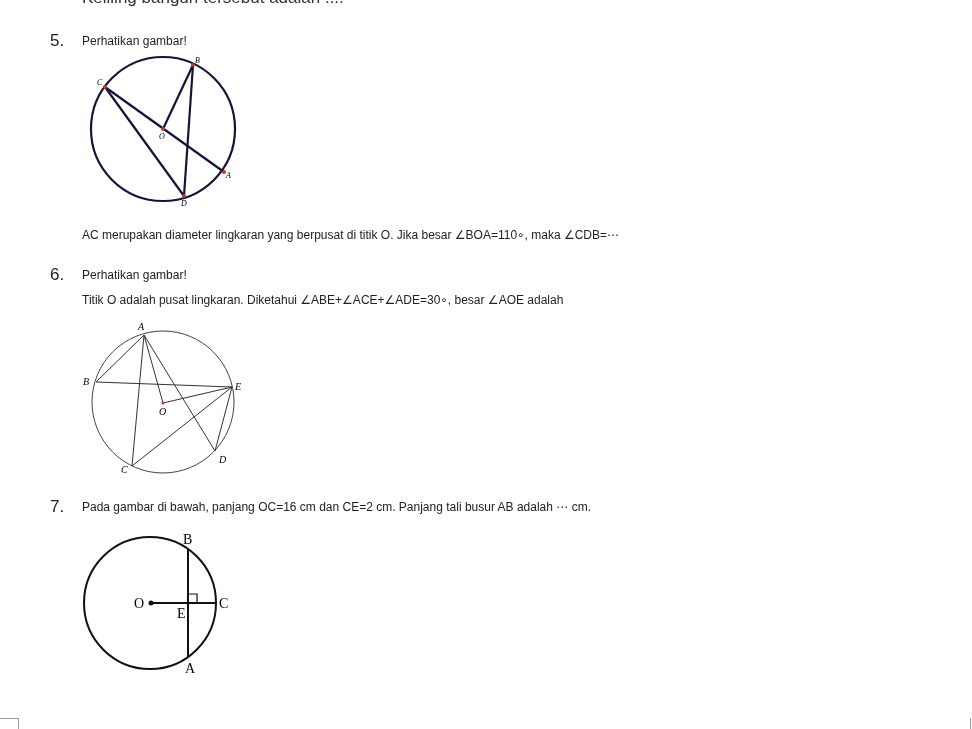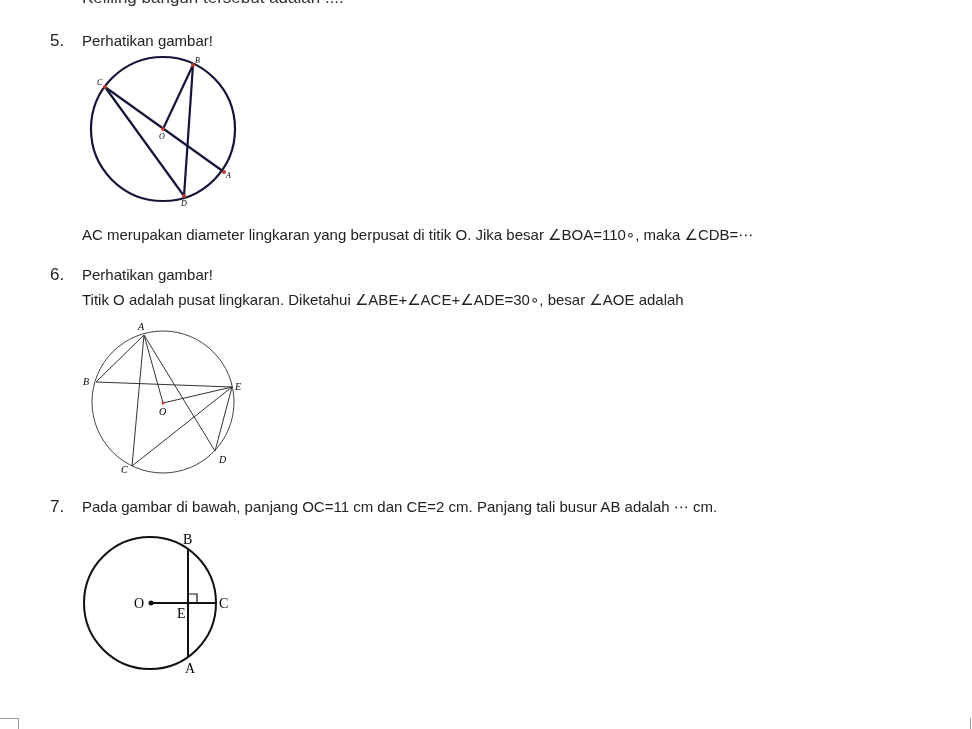--- a/index.html
+++ b/index.html
@@ -1,19 +1,19 @@
 <!DOCTYPE html>
 <html><head>
 <meta charset="utf-8">
 <style>
   html, body { margin:0; padding:0; background:#ffffff; }
   body { width:972px; height:729px; position:relative; overflow:hidden;
          font-family:"Liberation Sans", sans-serif; color:#222; }
   .abs { position:absolute; }
-  .txt { font-size:15px; line-height:20px; white-space:nowrap; color:#222; }
+  .txt { font-size:12px; line-height:20px; white-space:nowrap; color:#222; }
   .num { font-size:17px; }
   .cut { top:-12px; left:82px; font-size:17px; color:#333; }
   svg text { font-family:"Liberation Serif", serif; font-style:italic; }
   .diagram3 text { font-style:normal; }
   .corner-l { left:0; top:718px; width:18px; height:11px; border-top:1px solid #999; border-right:1px solid #999; }
   .corner-r { left:970px; top:718px; width:1px; height:11px; background:#999; }
 </style>
 </head>
 <body>
 
@@ -59,21 +59,21 @@
   <circle cx="83" cy="88" r="1.5" fill="#c0392b"></circle>
   <text x="58" y="15" font-size="10">A</text>
   <text x="3" y="70" font-size="10">B</text>
   <text x="155" y="75" font-size="10">E</text>
   <text x="79" y="100" font-size="10">O</text>
   <text x="139" y="148" font-size="10">D</text>
   <text x="41" y="158" font-size="10">C</text>
 </svg>
 
 <div class="abs txt num" style="left:50px;top:497px;">7.</div>
-<div class="abs txt" style="left:82px;top:497px;">Pada gambar di bawah, panjang OC=11 cm dan CE=2 cm. Panjang tali busur AB adalah ⋯ cm.</div>
+<div class="abs txt" style="left:82px;top:497px;">Pada gambar di bawah, panjang OC=16 cm dan CE=2 cm. Panjang tali busur AB adalah ⋯ cm.</div>
 
 <svg class="abs diagram3" style="left:75px;top:525px;" width="180" height="160">
   <circle cx="75" cy="78" r="66" fill="none" stroke="#111" stroke-width="2"></circle>
   <line x1="75" y1="78" x2="141" y2="78" stroke="#111" stroke-width="2"></line>
   <line x1="113" y1="24" x2="113" y2="132" stroke="#111" stroke-width="2"></line>
   <polyline points="113,69 122,69 122,78" fill="none" stroke="#111" stroke-width="1.2"></polyline>
   <circle cx="76" cy="78" r="2.5" fill="#111"></circle>
   <text x="108" y="19" font-size="14">B</text>
   <text x="59" y="83" font-size="14">O</text>
   <text x="144" y="83" font-size="14">C</text>

